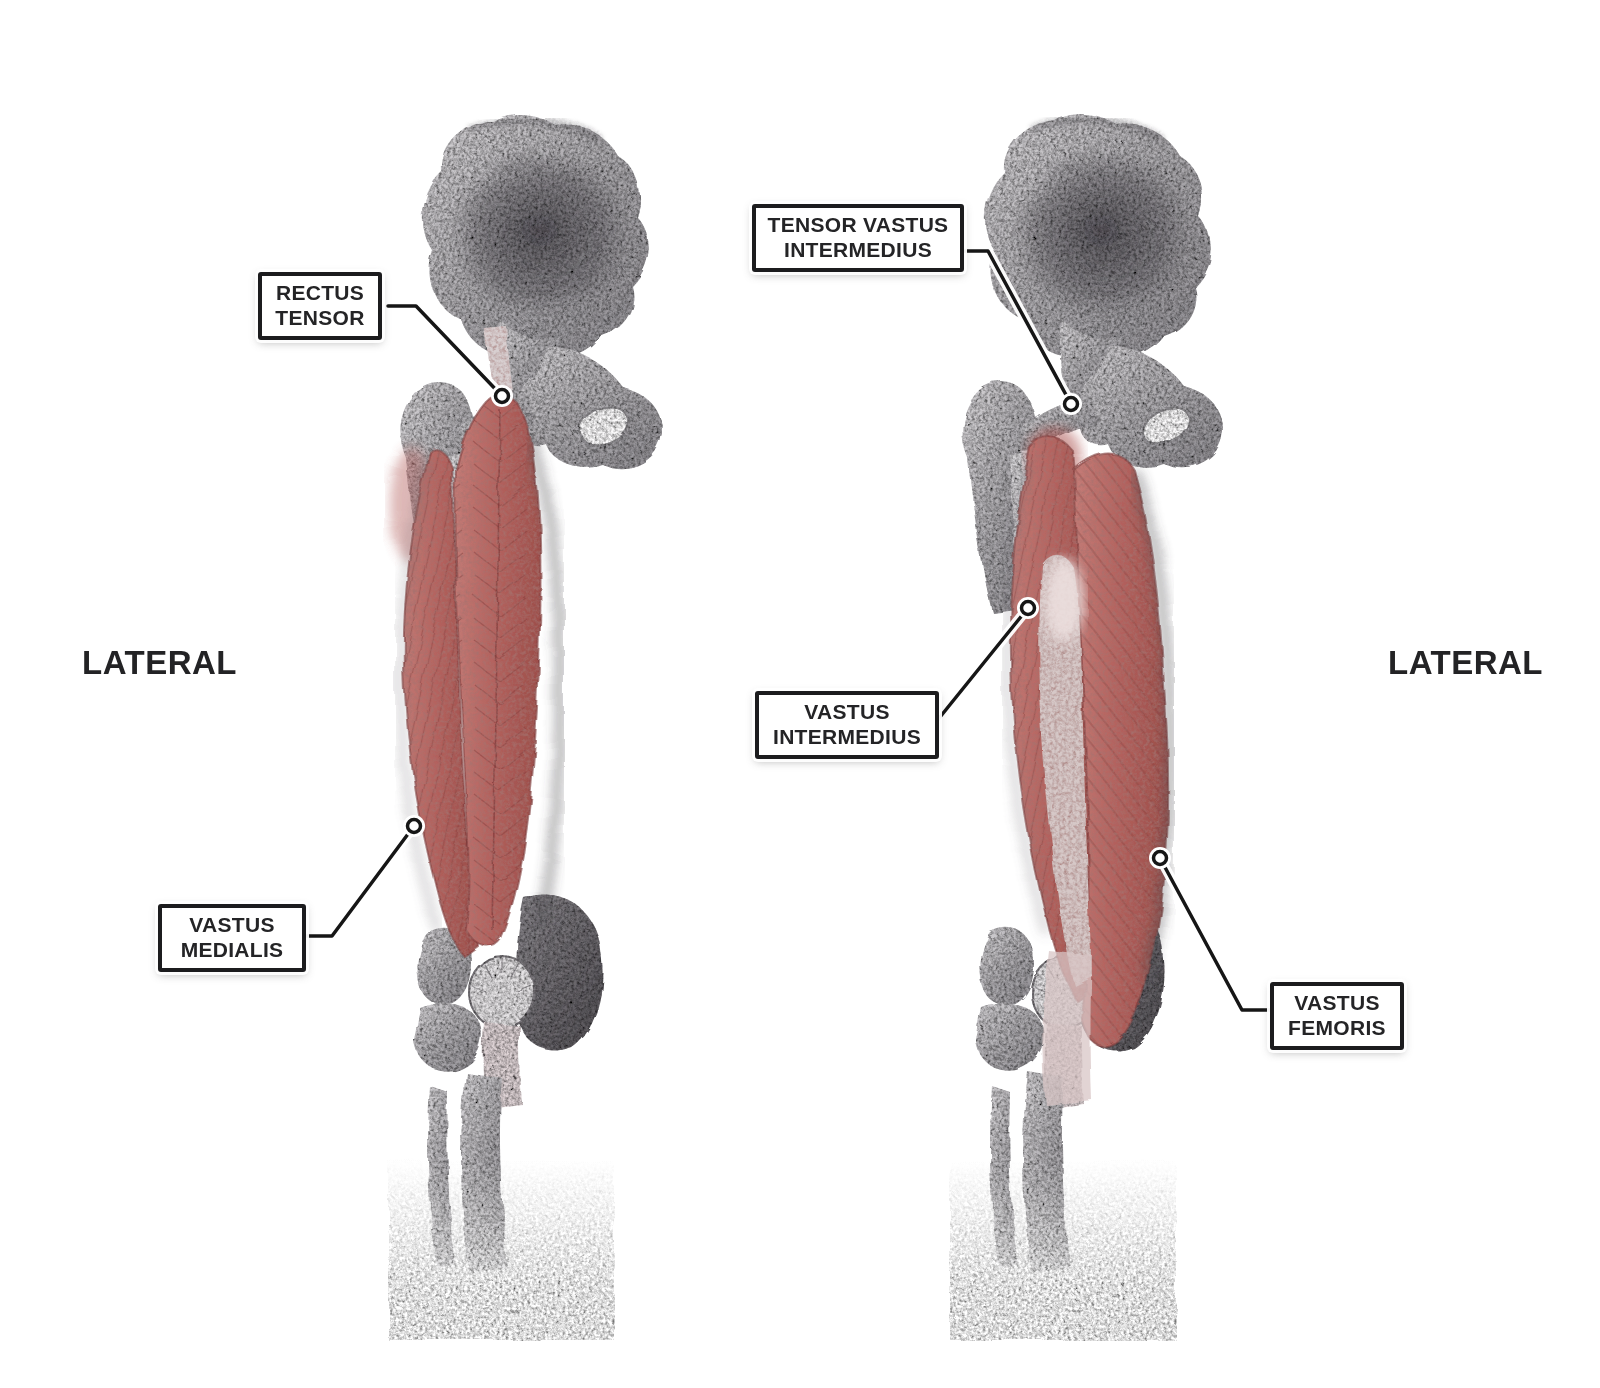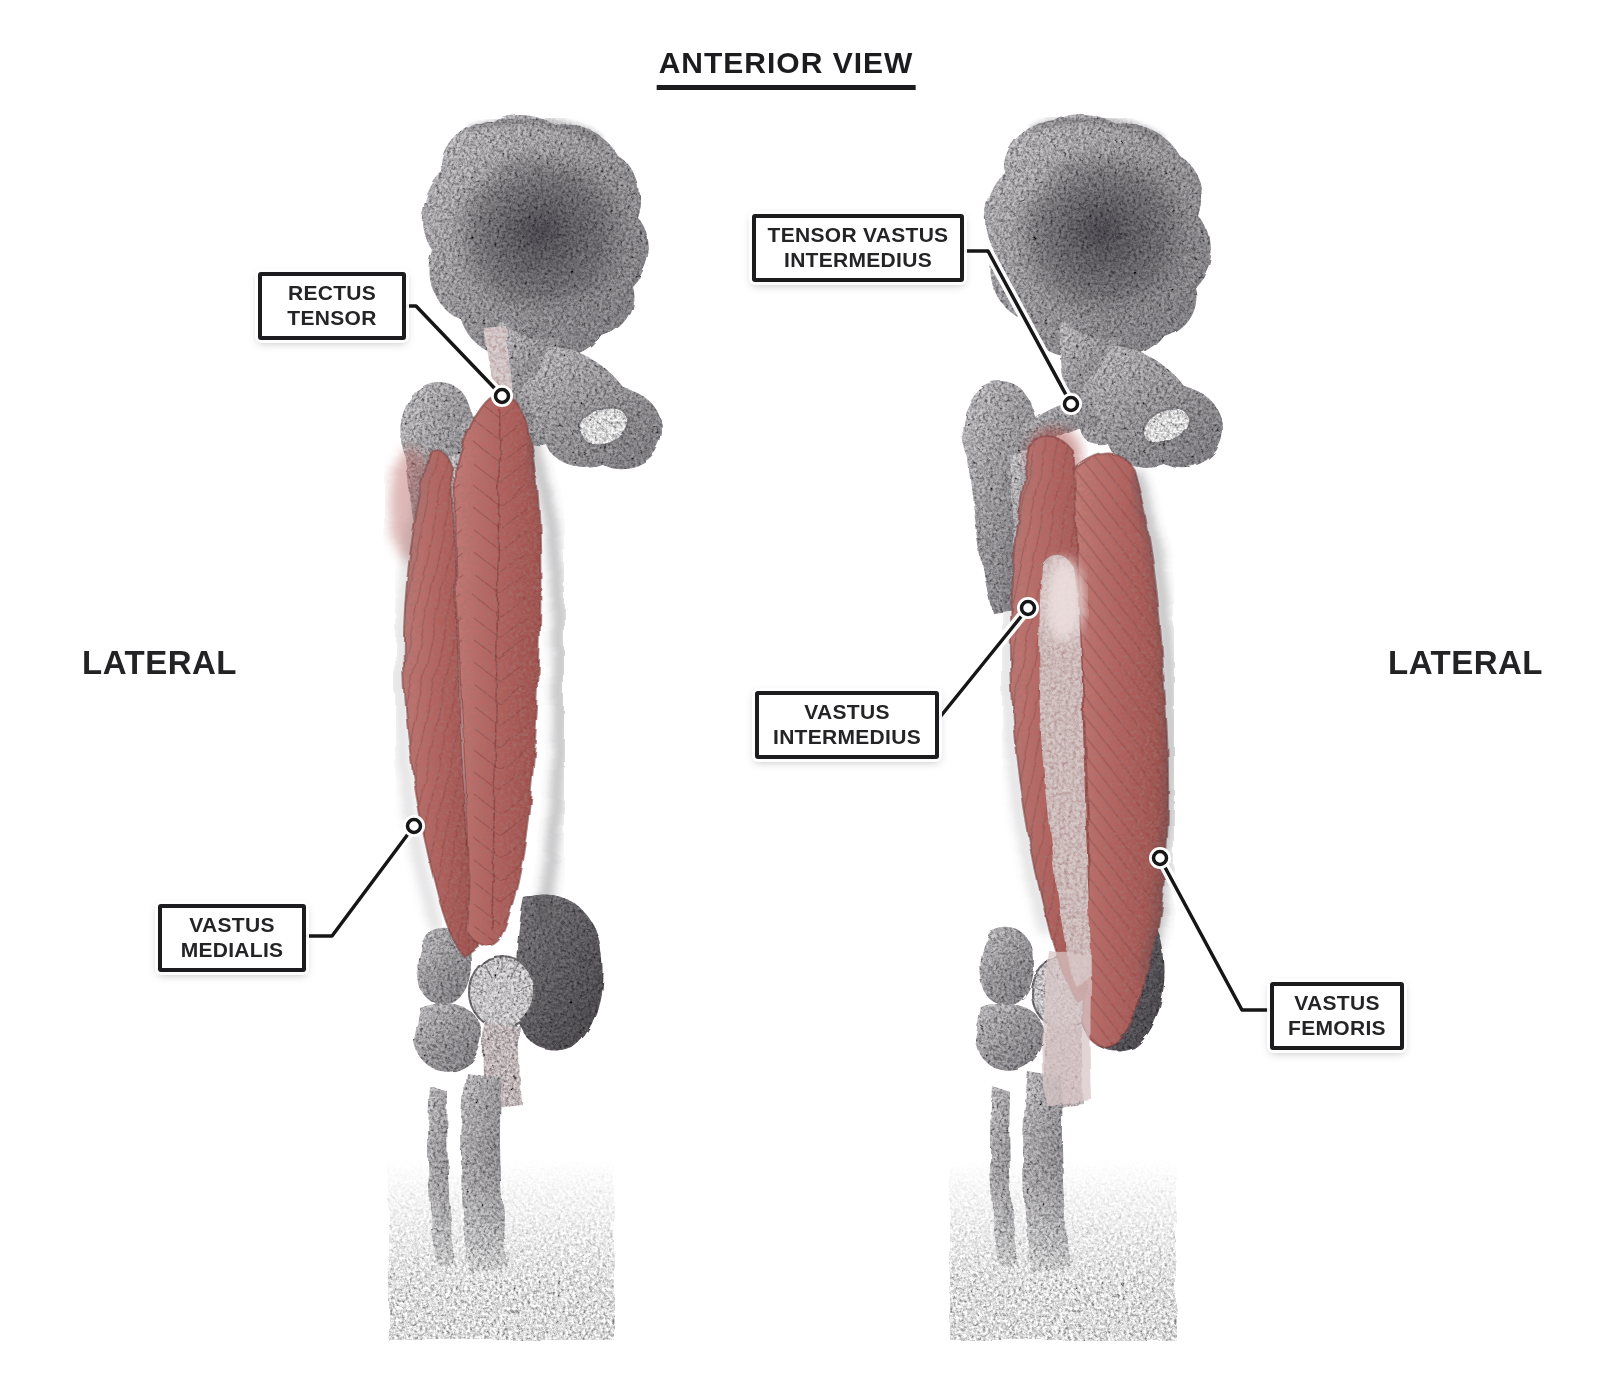--- a/index.html
+++ b/index.html
@@ -13,23 +13,23 @@
   .side-label{position:absolute;font-size:33px;font-weight:800;color:#232325;
     letter-spacing:0.5px;white-space:nowrap;text-align:right;}
   .side-label.lateral{left:82px;top:644px;}
   .side-label.medial{left:1388px;top:644px;}
   .callout{position:absolute;background:#ffffff;border:4px solid #1c1c1e;border-radius:3px;
     box-shadow:0 0 0 3px rgba(255,255,255,0.95), 0 3px 9px rgba(70,70,70,0.35);
     display:flex;flex-direction:column;align-items:center;justify-content:center;
     text-align:center;font-weight:800;font-size:21px;line-height:1.18;color:#242426;
     letter-spacing:0.3px;padding:5px 8px;box-sizing:border-box;z-index:5;white-space:nowrap;}
   .callout span{display:block;}
-  .c-rf{left:258px;top:272px;width:148px;min-height:62px;}
+  .c-rf{left:258px;top:272px;width:124px;min-height:62px;}
   .c-vl{left:158px;top:904px;width:148px;min-height:64px;}
-  .c-tvi{left:752px;top:214px;width:212px;min-height:62px;}
+  .c-tvi{left:752px;top:204px;width:212px;min-height:62px;}
   .c-vi{left:755px;top:691px;width:184px;min-height:62px;}
   .c-vm{left:1270px;top:982px;width:134px;min-height:62px;}
 </style>
 </head>
 <body>
 
 <div class="stage">
 
 <svg class="illu" width="1600" height="1388" viewBox="0 0 1600 1388">
   <defs>
@@ -202,21 +202,20 @@
             <circle cx="1028" cy="608" r="6.5" fill="#ffffff" stroke="#161616" stroke-width="3.5"></circle>
           </g>
       <g>
             <circle cx="1160" cy="858" r="11" fill="#ffffff"></circle>
             <circle cx="1160" cy="858" r="6.5" fill="#ffffff" stroke="#161616" stroke-width="3.5"></circle>
           </g>
     </g>
   </g>
 </svg>
 
-  <div class="fig-title">ANTERIOR VIEW</div>
 
   <div class="side-label lateral">LATERAL</div>
   <div class="side-label medial">LATERAL</div>
 
   <div class="callout c-rf">
     <span>RECTUS</span>
     <span>TENSOR</span>
   </div>
 
   <div class="callout c-vl">

